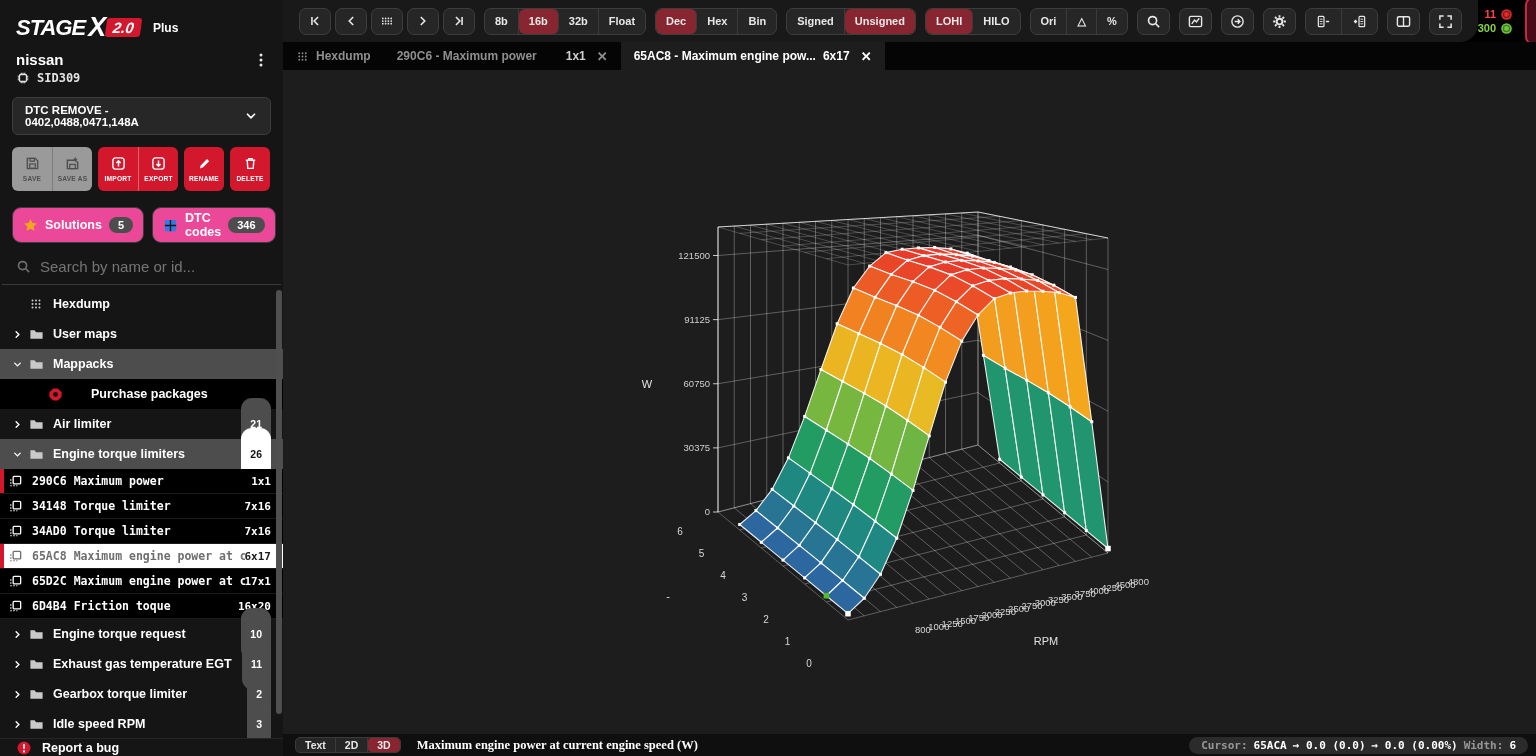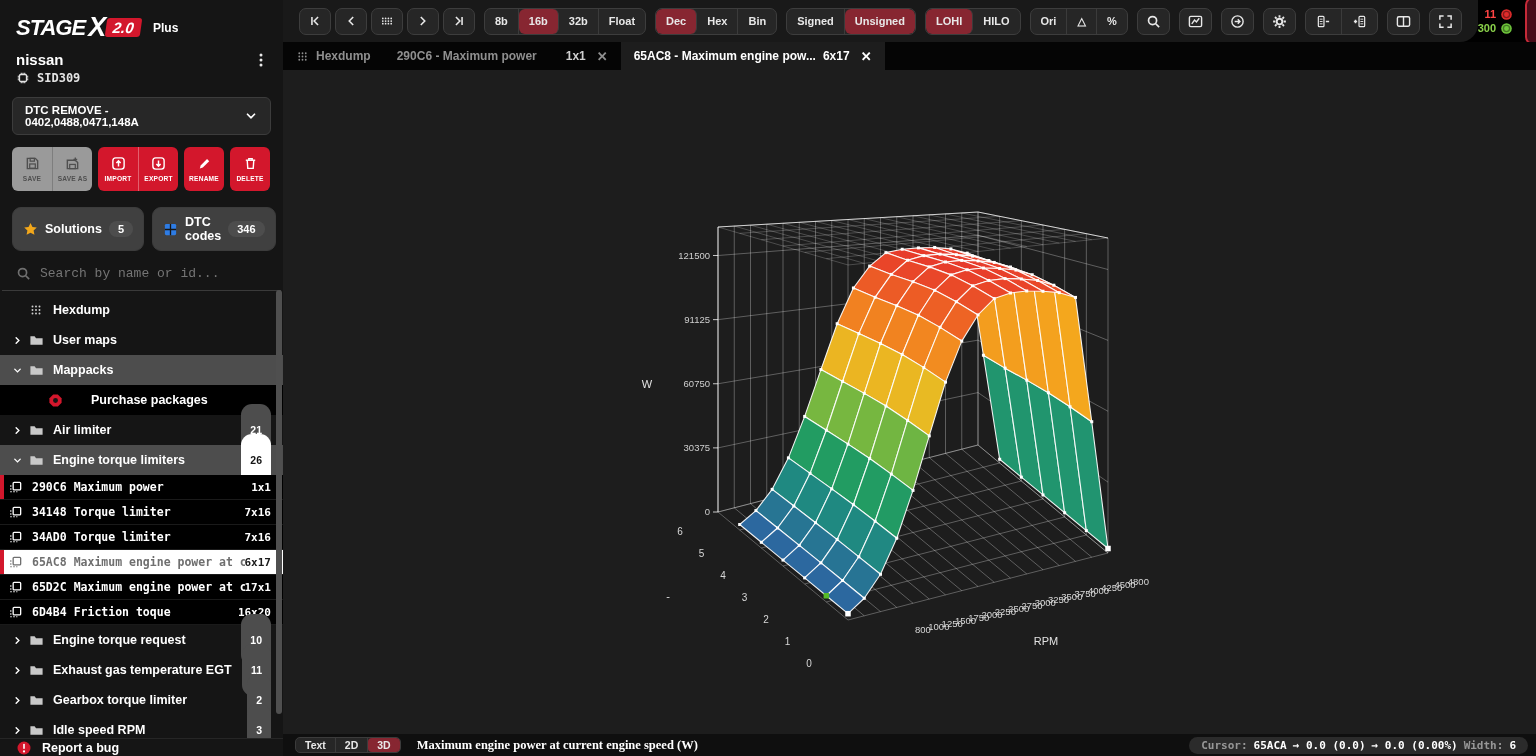--- a/index.html
+++ b/index.html
@@ -29,27 +29,27 @@
   .apair { display:flex; border-radius:6px; overflow:hidden; }
   .abtn { width:40px; height:44px; display:flex; flex-direction:column; align-items:center;
           justify-content:center; gap:4px; font-size:6.6px; font-weight:800; letter-spacing:.2px;
           cursor:pointer; }
   .abtn.gray { background:#9a9a9a; color:#4f4f4f; }
   .abtn.red  { background:#d3172c; color:#fff; border-radius:6px;}
   .apair .abtn { border-radius:0; }
   .apair.graypair .abtn + .abtn { border-left:1px solid #7e7e7e; }
   .apair.redpair  .abtn + .abtn { border-left:1px solid #e2606e; }
   .pills { display:flex; gap:8px; margin:6px 12px 4px 12px; }
-  .pill { display:flex; align-items:center; gap:7px; border:1px solid #3c3c3c; background:#404040;
-          border-radius:9px; padding:0 10px; height:44px; font-weight:800; font-size:12.5px; cursor:pointer;}
+  .pill { display:flex; align-items:center; gap:7px; border:1px solid #3c3c3c; background:#ec4899;
+          border-radius:9px; padding:0 10px; height:36px; font-weight:800; font-size:12.5px; cursor:pointer;}
   .pill .count { background:#4d4d4d; border-radius:12px; padding:2px 9px; font-size:11px; font-weight:800;}
   .searchbox { display:flex; align-items:center; gap:9px; padding:9px 14px; border-bottom:1px solid #3a3a3a;
                margin:2px 2px 0 2px; color:#6f6f6f;}
   .searchbox input { background:transparent; border:none; outline:none; color:#eab308;
-                     font-size:13px; width:100%; font-family:Liberation Mono, monospace;}
+                     font-size:15px; width:100%; font-family:Liberation Sans, sans-serif;}
   .tree { flex:1; overflow:hidden; padding-top:4px; }
   .trow { height:30px; display:flex; align-items:center; font-size:12.5px; font-weight:800;
           padding:0 12px 0 12px; position:relative; cursor:pointer; }
   .trow .chev { width:17px; font-size:10px; color:#fff; flex-shrink:0;}
   .trow .ticon { width:24px; flex-shrink:0; display:flex; align-items:center;}
   .trow .badge { margin-left:auto; background:#4d4d4d; border-radius:11px; padding:20px 9px;
                  font-size:10.5px; font-weight:800; }
   .trow.hl { background:#4d4d4d; }
   .trow.hl .badge { background:#fff; color:#141414; }
   .trow.special { background:#000;gap:19px; }

